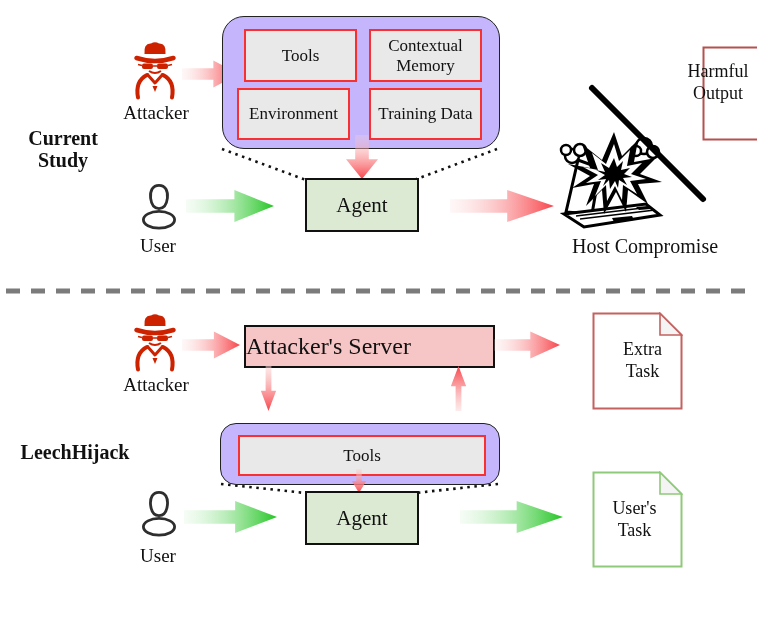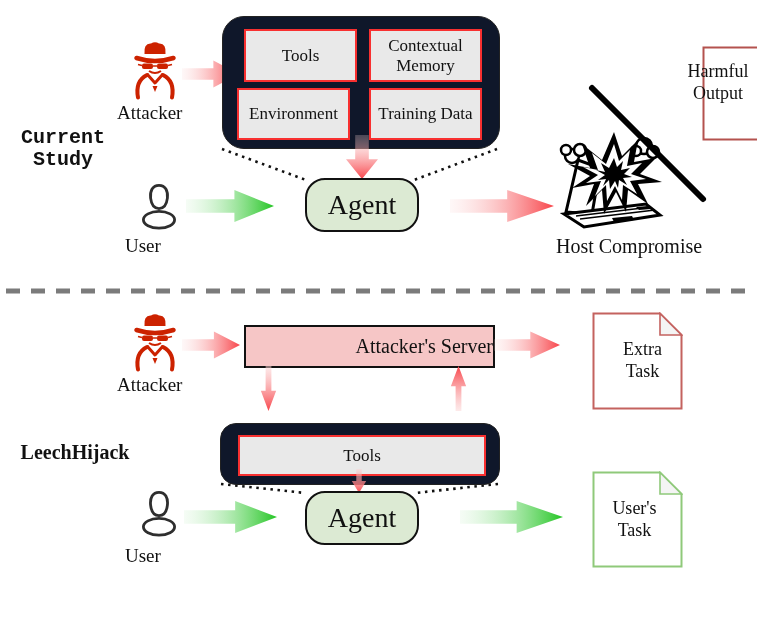--- a/index.html
+++ b/index.html
@@ -1,35 +1,35 @@
 <!DOCTYPE html>
 <html><head>
 <meta charset="utf-8">
 <style>
   html,body { margin:0; padding:0; background:#ffffff; }
   .canvas {
     position:relative; width:757px; height:634px; background:#ffffff;
     font-family:"Liberation Serif", serif; color:#111; overflow:hidden;
   }
   .abs { position:absolute; }
-  .label { text-align:left; font-size:19px; line-height:21px; }
+  .label { text-align:center; font-size:19px; line-height:21px; }
   .section-label { font-weight:bold; font-size:20px; line-height:22px; text-align:center; }
   .module {
     background:#e9e9e9; border:2px solid #f83030;
     display:flex; align-items:center; justify-content:center;
     text-align:center; font-size:17px; line-height:20px;
   }
-  .rounded-container { border:1.6px solid #222; background:#0f172a; }
+  .rounded-container { border:1.6px solid #222; background:#c4b5fd; }
   .agent-box {
-    background:#dcead3; border:2.8px solid #111; border-radius:20px;
-    display:flex; align-items:center; justify-content:center; font-size:28px;
+    background:#dcead3; border:2.8px solid #111; border-radius:0;
+    display:flex; align-items:center; justify-content:center; font-size:21px;
   }
   .server-box {
     background:#f6c6c6; border:2.8px solid #111;
-    display:flex; align-items:center; justify-content:flex-end; font-size:20px;
+    display:flex; align-items:center; justify-content:flex-start; font-size:24px;
   }
   .doc-text {
     position:absolute; left:0; right:6px; text-align:center;
     font-size:18px; line-height:22px;
   }
   svg { display:block; }
 </style>
 </head>
 <body>
 
@@ -37,21 +37,21 @@
 
   <svg class="abs" style="left:0;top:0;" width="757" height="634">
     <g stroke="#111" stroke-width="2.6" stroke-dasharray="2.5 4.6" fill="none">
       <line x1="222" y1="149" x2="306" y2="180"></line>
       <line x1="497" y1="149" x2="414" y2="180"></line>
       <line x1="221" y1="484" x2="305" y2="493"></line>
       <line x1="498" y1="484" x2="415" y2="493"></line>
     </g>
   </svg>
 
-  <div class="abs section-label" style="left:6px;top:127px;width:114px;font-family:Liberation Mono, monospace;">Current Study</div>
+  <div class="abs section-label" style="left:6px;top:127px;width:114px;">Current Study</div>
 
   <svg class="abs" style="left:130px;top:40px;" width="50" height="60" viewBox="0 0 100 120">
     <g fill="none" stroke="#cc2200">
       <path d="M29,28 Q27,6 42,7 Q50,2 58,7 Q73,6 71,28 Z" fill="#cc2200" stroke="none"></path>
       <path d="M13,36 Q50,48 87,36" stroke-width="9" stroke-linecap="round"></path>
       <rect x="24" y="47" width="22" height="11" rx="4" fill="#cc2200" stroke="none"></rect>
       <rect x="54" y="47" width="22" height="11" rx="4" fill="#cc2200" stroke="none"></rect>
       <line x1="46" y1="52" x2="54" y2="52" stroke-width="3"></line>
       <line x1="16" y1="49" x2="24" y2="51" stroke-width="3"></line>
       <line x1="76" y1="51" x2="84" y2="49" stroke-width="3"></line>

